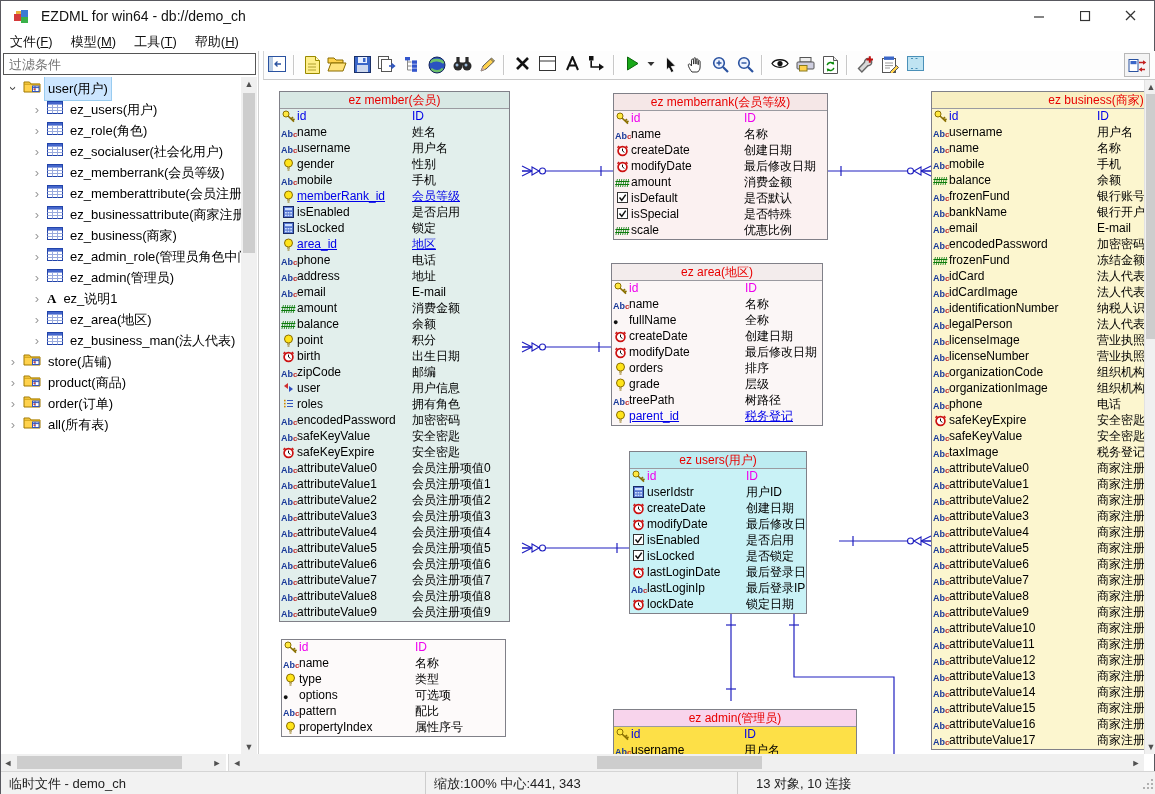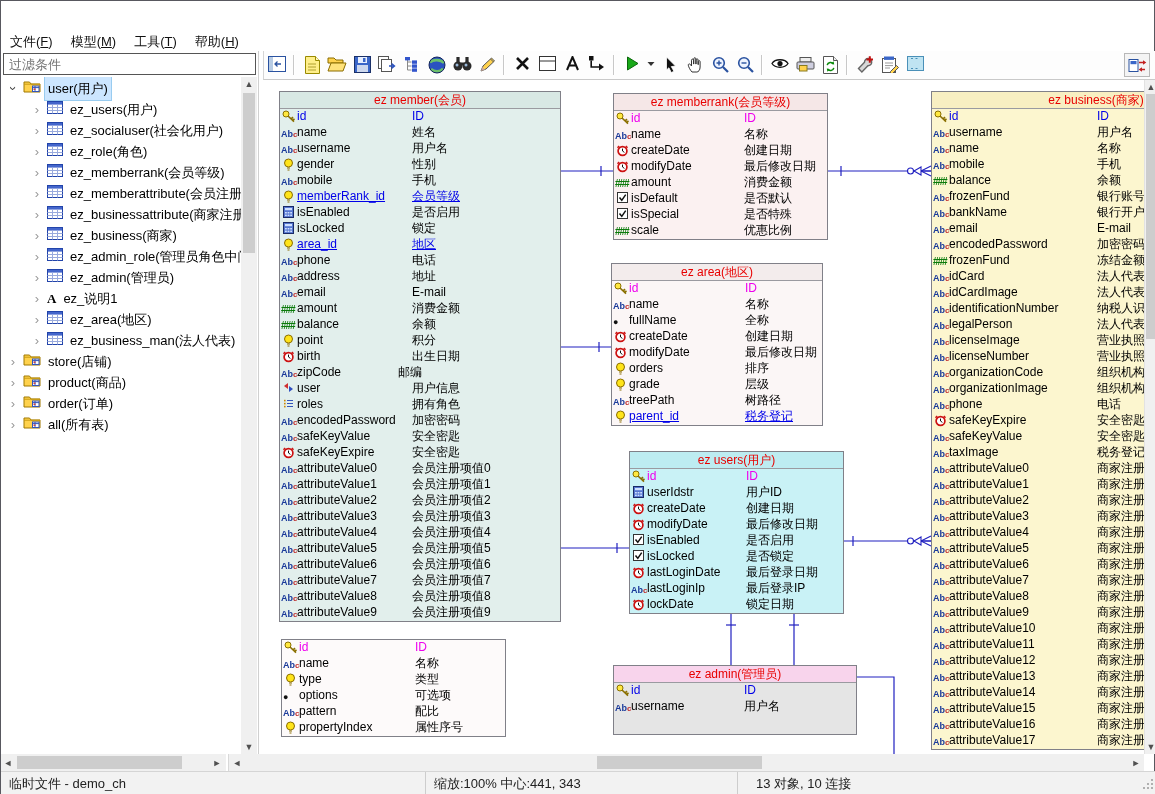--- a/index.html
+++ b/index.html
@@ -90,20 +90,46 @@
                background:#f2f2f2; border-top:1px solid #d5d5d5; font-size:13px; color:#222; }
   .scell { position:absolute; top:0; height:24px; line-height:23px; padding-left:8px;
            border-right:1px solid #cdcdcd; overflow:hidden; white-space:nowrap; }
   .grip { position:absolute; right:2px; bottom:2px; }
 </style>
 </head>
 <body>
 
 <div id="app">
 
+  <div class="titlebar">
+    <span class="app-logo">
+      <svg width="17" height="16">
+          <rect x="1" y="6" width="7" height="7" fill="#d43a3a"></rect>
+          <rect x="8" y="2" width="7" height="7" fill="#3a7ad4"></rect>
+          <rect x="8" y="9" width="7" height="6" fill="#3ab04a"></rect>
+          <rect x="3" y="3" width="5" height="3" fill="#e8b23a"></rect>
+        </svg>
+    </span>
+    <span class="win-title">EZDML for win64 - db://demo_ch</span>
+    <div class="winbtn" style="right:92px">
+      <svg width="11" height="11">
+          <path d="M0 6h10" stroke="#333" stroke-width="1.2"></path>
+        </svg>
+    </div>
+    <div class="winbtn" style="right:46px">
+      <svg width="11" height="11">
+          <rect x="0.5" y="0.5" width="9" height="9" fill="none" stroke="#333" stroke-width="1.2"></rect>
+        </svg>
+    </div>
+    <div class="winbtn close" style="right:0">
+      <svg width="12" height="12">
+          <path d="M1 1l9 9M10 1l-9 9" stroke="#333" stroke-width="1.3"></path>
+        </svg>
+    </div>
+  </div>
 
   <div class="menubar" id="menubar"><span class="menu-item">文件(<u>F</u>)</span><span class="menu-item">模型(<u>M</u>)</span><span class="menu-item">工具(<u>T</u>)</span><span class="menu-item">帮助(<u>H</u>)</span></div>
 
   <div class="leftpanel">
     <input class="filterbox" placeholder="过滤条件" style="">
     <div class="tree" id="tree">
         <div class="tree-item"><span style="display:inline-block;width:6px"></span><span class="tw chev open">›</span><span class="tw" style="margin:0 4px 0 4px"><svg width="18" height="14">
               <path d="M1 3h5.5l1.5 2H17v8H1z" fill="#ffd24d" stroke="#a07800"></path>
               <path d="M1 5.2h16" stroke="#c99a10"></path>
               <rect x="9.5" y="7" width="6.5" height="5.5" fill="#fff" stroke="#3355bb"></rect>
@@ -112,26 +138,26 @@
             </svg></span><span class="tw tlabel sel">user(用户)</span></div>
         <div class="tree-item"><span style="display:inline-block;width:30px"></span><span class="tw chev">›</span><span class="tw" style="margin:0 4px 0 4px"><svg width="16" height="13">
               <rect x="0.5" y="0.5" width="15" height="12" fill="#fff" stroke="#2244aa"></rect>
               <rect x="1" y="1" width="14" height="2.6" fill="#4466cc"></rect>
               <path d="M0.5 6.5h15M0.5 9.5h15M5.5 3.5v9M10.5 3.5v9" stroke="#99aadd"></path>
             </svg></span><span class="tw tlabel">ez_users(用户)</span></div>
         <div class="tree-item"><span style="display:inline-block;width:30px"></span><span class="tw chev">›</span><span class="tw" style="margin:0 4px 0 4px"><svg width="16" height="13">
               <rect x="0.5" y="0.5" width="15" height="12" fill="#fff" stroke="#2244aa"></rect>
               <rect x="1" y="1" width="14" height="2.6" fill="#4466cc"></rect>
               <path d="M0.5 6.5h15M0.5 9.5h15M5.5 3.5v9M10.5 3.5v9" stroke="#99aadd"></path>
-            </svg></span><span class="tw tlabel">ez_socialuser(社会化用户)</span></div>
+            </svg></span><span class="tw tlabel">ez_role(角色)</span></div>
         <div class="tree-item"><span style="display:inline-block;width:30px"></span><span class="tw chev">›</span><span class="tw" style="margin:0 4px 0 4px"><svg width="16" height="13">
               <rect x="0.5" y="0.5" width="15" height="12" fill="#fff" stroke="#2244aa"></rect>
               <rect x="1" y="1" width="14" height="2.6" fill="#4466cc"></rect>
               <path d="M0.5 6.5h15M0.5 9.5h15M5.5 3.5v9M10.5 3.5v9" stroke="#99aadd"></path>
-            </svg></span><span class="tw tlabel">ez_role(角色)</span></div>
+            </svg></span><span class="tw tlabel">ez_socialuser(社会化用户)</span></div>
         <div class="tree-item"><span style="display:inline-block;width:30px"></span><span class="tw chev">›</span><span class="tw" style="margin:0 4px 0 4px"><svg width="16" height="13">
               <rect x="0.5" y="0.5" width="15" height="12" fill="#fff" stroke="#2244aa"></rect>
               <rect x="1" y="1" width="14" height="2.6" fill="#4466cc"></rect>
               <path d="M0.5 6.5h15M0.5 9.5h15M5.5 3.5v9M10.5 3.5v9" stroke="#99aadd"></path>
             </svg></span><span class="tw tlabel">ez_memberrank(会员等级)</span></div>
         <div class="tree-item"><span style="display:inline-block;width:30px"></span><span class="tw chev">›</span><span class="tw" style="margin:0 4px 0 4px"><svg width="16" height="13">
               <rect x="0.5" y="0.5" width="15" height="12" fill="#fff" stroke="#2244aa"></rect>
               <rect x="1" y="1" width="14" height="2.6" fill="#4466cc"></rect>
               <path d="M0.5 6.5h15M0.5 9.5h15M5.5 3.5v9M10.5 3.5v9" stroke="#99aadd"></path>
             </svg></span><span class="tw tlabel">ez_memberattribute(会员注册项)</span></div>
@@ -362,21 +388,21 @@
         <g>
           <polyline points="468,533 468,621" fill="none" stroke="#2020c0" stroke-width="1.2"></polyline>
           <line stroke="#2020c0" stroke-width="1.2" x1="463" y1="545" x2="473" y2="545"></line>
           <line stroke="#2020c0" stroke-width="1.2" x1="463" y1="609" x2="473" y2="609"></line>
         </g>
         <g>
           <polyline points="531,533 531,597 631,597 631,674" fill="none" stroke="#2020c0" stroke-width="1.2"></polyline>
           <line stroke="#2020c0" stroke-width="1.2" x1="526" y1="545" x2="536" y2="545"></line>
         </g>
       </svg>
-  <div class="etable" style="left: 16px; top: 11px; width: 282px; background: rgb(226, 239, 236);">
+  <div class="etable" style="left: 16px; top: 11px; width: 231px; background: rgb(226, 239, 236);">
         <div class="ehead" style="background: rgb(216, 232, 228);">ez member(会员)</div>
         <div class="erow">
           <span class="fi">
             <svg width="14" height="13">
               <circle cx="4" cy="4" r="3" fill="#ffe840" stroke="#8a7000"></circle>
               <g stroke="#8a7000" stroke-width="1.6" fill="none">
                 <path d="M6 6l6 5.6"></path>
                 <path d="M9.2 8.9l1.8-1.8"></path>
                 <path d="M10.8 10.4l1.7-1.7"></path>
               </g>
@@ -508,21 +534,21 @@
               <circle cx="6.5" cy="7" r="4.4" fill="#fff" stroke="#cc1111" stroke-width="1.7"></circle>
               <path d="M6.5 4.6V7l1.9 1.4" stroke="#111" fill="none"></path>
             </svg>
           </span>
           <span class="fname c-k">birth</span>
           <span class="flabel c-k" style="left:132px">出生日期</span>
         </div>
         <div class="erow">
           <span class="fi"><span class="i-abc"><b>Ab</b><i>c</i></span></span>
           <span class="fname c-k">zipCode</span>
-          <span class="flabel c-k" style="left:118px">邮编</span>
+          <span class="flabel c-k" style="left:132px">邮编</span>
         </div>
         <div class="erow">
           <span class="fi">
             <svg width="11" height="11">
               <path d="M1 4l4-3v6z" fill="#d03030"></path>
               <path d="M10 7L6 4v6z" fill="#3050c0"></path>
             </svg>
           </span>
           <span class="fname c-k">user</span>
           <span class="flabel c-k" style="left:132px">用户信息</span>
@@ -766,21 +792,21 @@
           <span class="fi">
             <svg width="11" height="13">
               <circle cx="5.5" cy="5" r="4" fill="#ffe419" stroke="#8a6d00"></circle>
               <path d="M4 10h3M4.5 12h2" stroke="#8a6d00" fill="none"></path>
             </svg>
           </span>
           <span class="fname c-bl">parent_id</span>
           <span class="flabel c-bl" style="left:133px">税务登记</span>
         </div>
       </div>
-      <div class="etable" style="left: 366px; top: 371px; width: 215px; background: rgb(201, 242, 246);">
+      <div class="etable" style="left: 366px; top: 371px; width: 178px; background: rgb(201, 242, 246);">
         <div class="ehead" style="background: rgb(189, 236, 241);">ez users(用户)</div>
         <div class="erow">
           <span class="fi">
             <svg width="14" height="13">
               <circle cx="4" cy="4" r="3" fill="#ffe840" stroke="#8a7000"></circle>
               <g stroke="#8a7000" stroke-width="1.6" fill="none">
                 <path d="M6 6l6 5.6"></path>
                 <path d="M9.2 8.9l1.8-1.8"></path>
                 <path d="M10.8 10.4l1.7-1.7"></path>
               </g>
@@ -921,21 +947,21 @@
           <span class="fi">
             <svg width="11" height="13">
               <circle cx="5.5" cy="5" r="4" fill="#ffe419" stroke="#8a6d00"></circle>
               <path d="M4 10h3M4.5 12h2" stroke="#8a6d00" fill="none"></path>
             </svg>
           </span>
           <span class="fname c-k">propertyIndex</span>
           <span class="flabel c-k" style="left:133px">属性序号</span>
         </div>
       </div>
-      <div class="etable" style="left: 350px; top: 585px; width: 244px; background: #e5e5e5; height: 70px;">
+      <div class="etable" style="left: 350px; top: 629px; width: 244px; background: #fde047; height: 70px;">
         <div class="ehead" style="background: rgb(248, 212, 236);">ez admin(管理员)</div>
         <div class="erow">
           <span class="fi">
             <svg width="14" height="13">
               <circle cx="4" cy="4" r="3" fill="#ffe840" stroke="#8a7000"></circle>
               <g stroke="#8a7000" stroke-width="1.6" fill="none">
                 <path d="M6 6l6 5.6"></path>
                 <path d="M9.2 8.9l1.8-1.8"></path>
                 <path d="M10.8 10.4l1.7-1.7"></path>
               </g>

